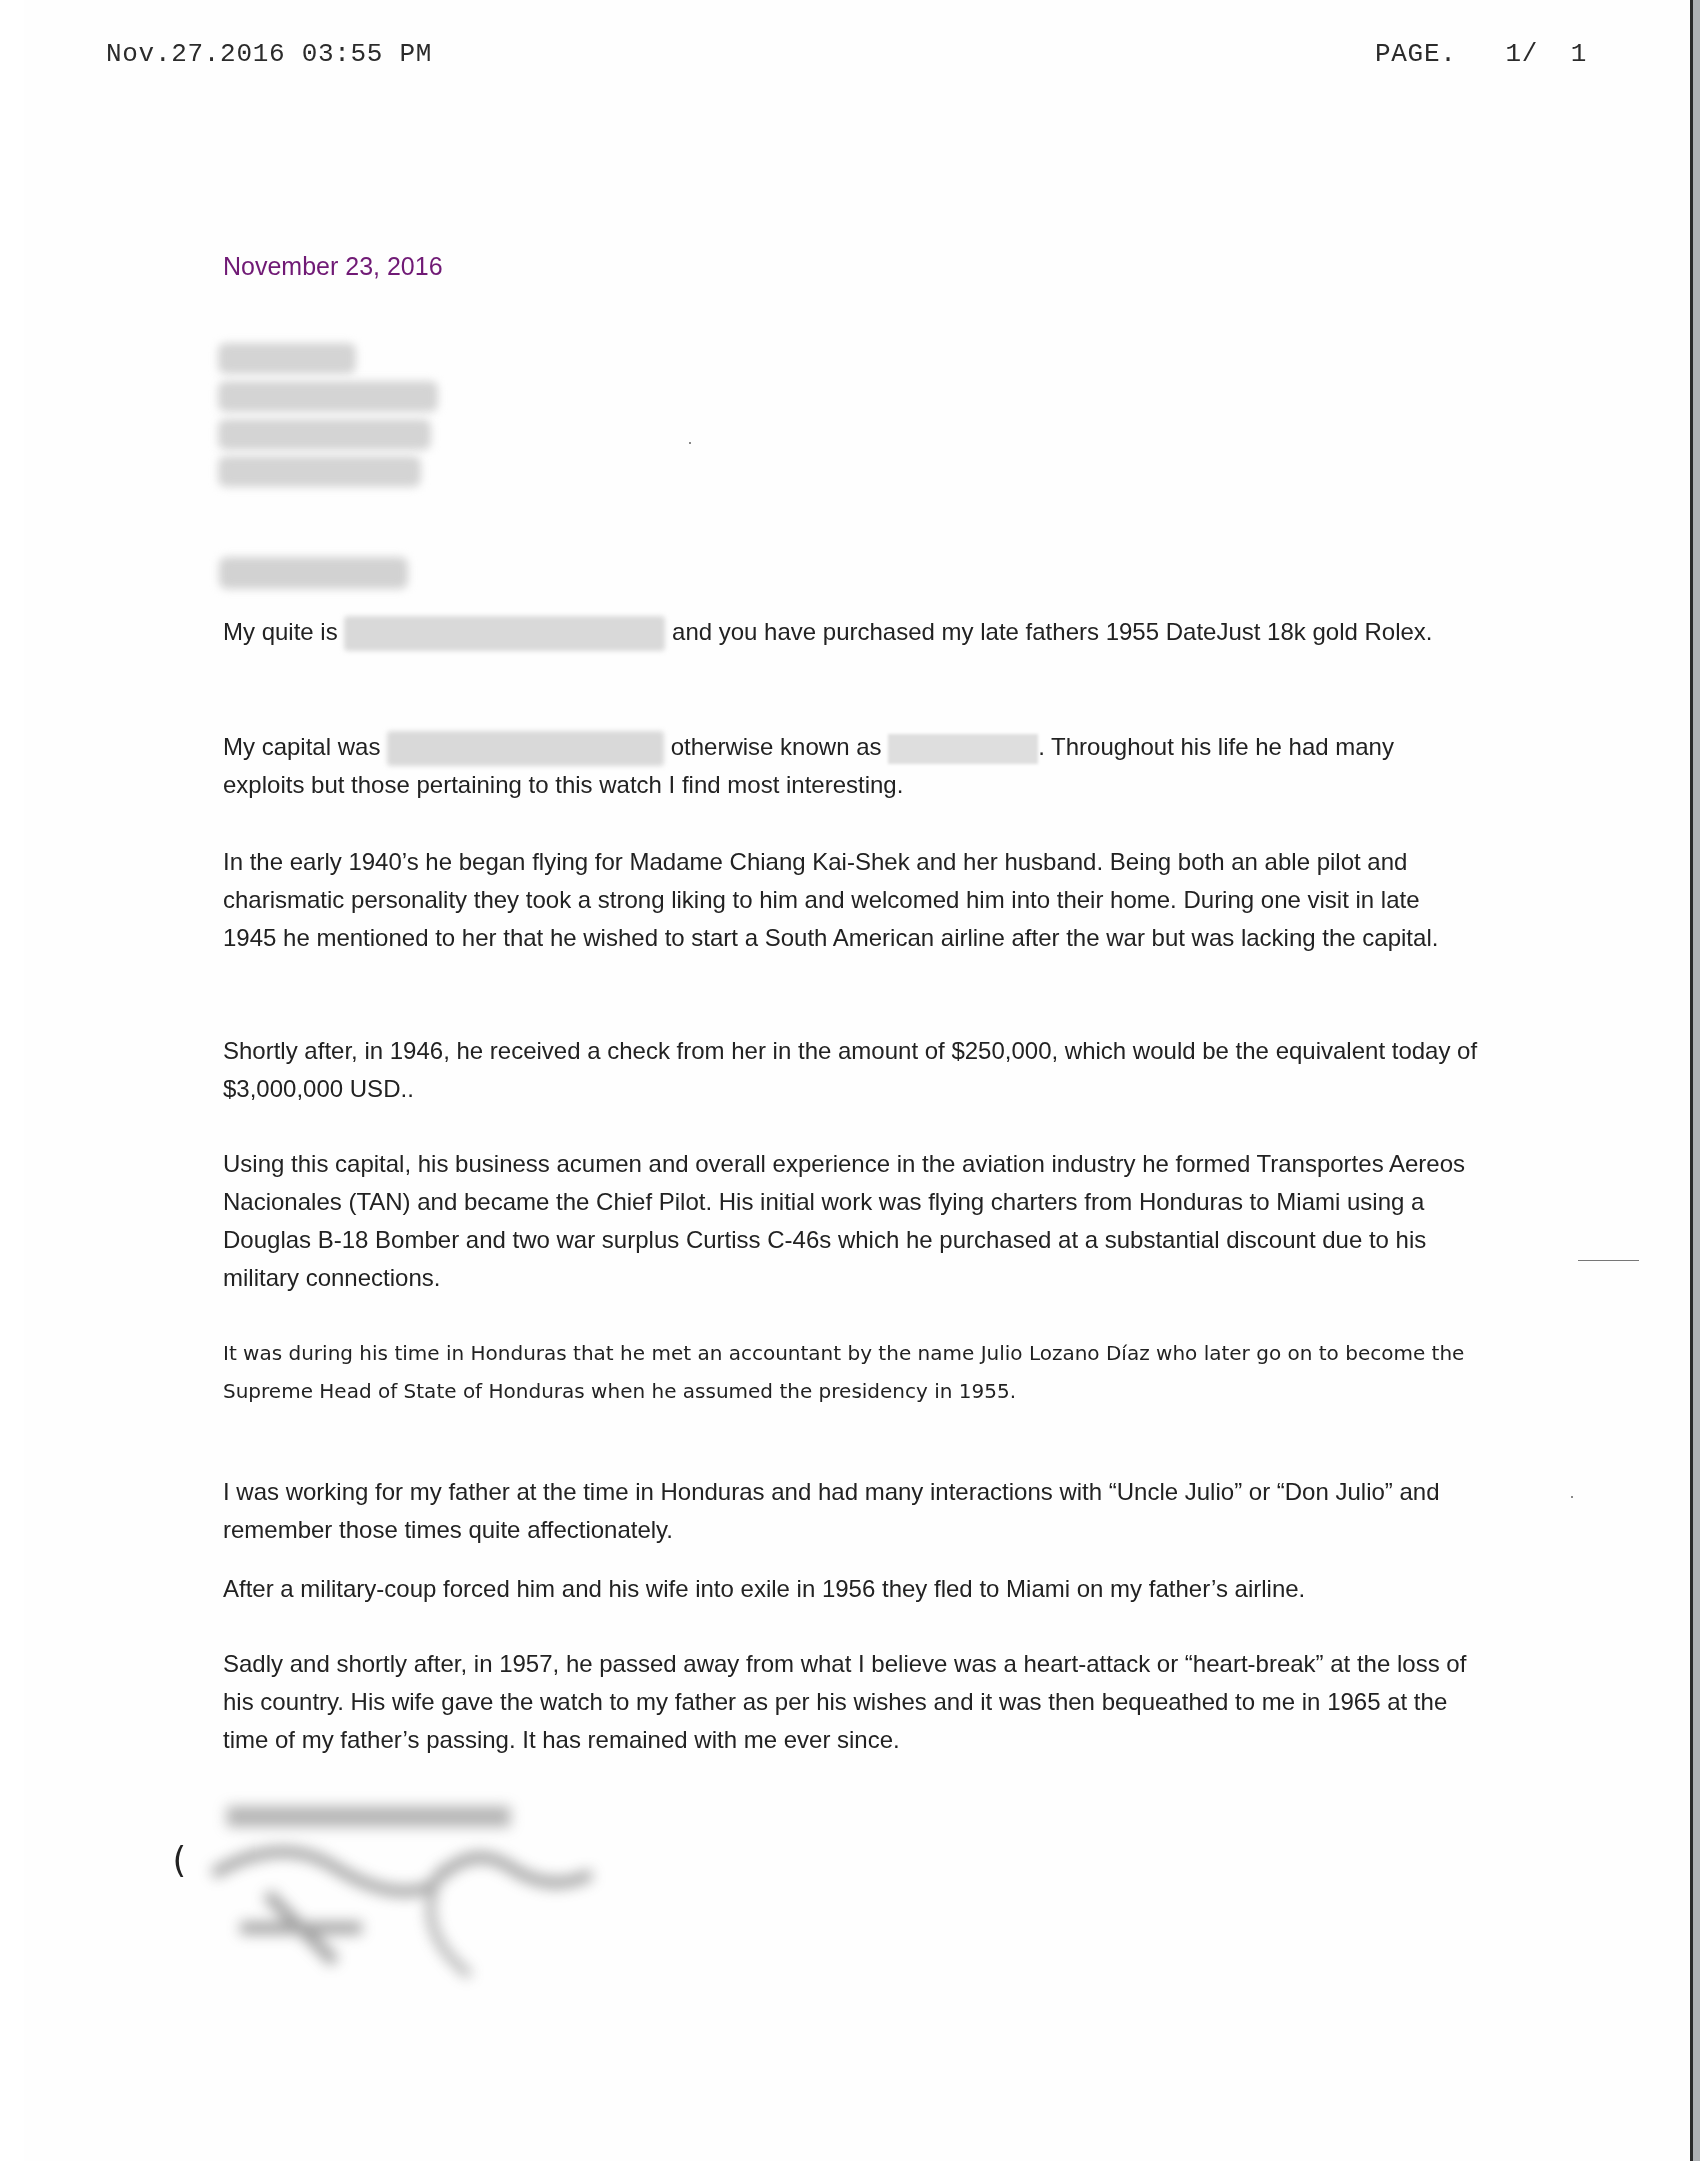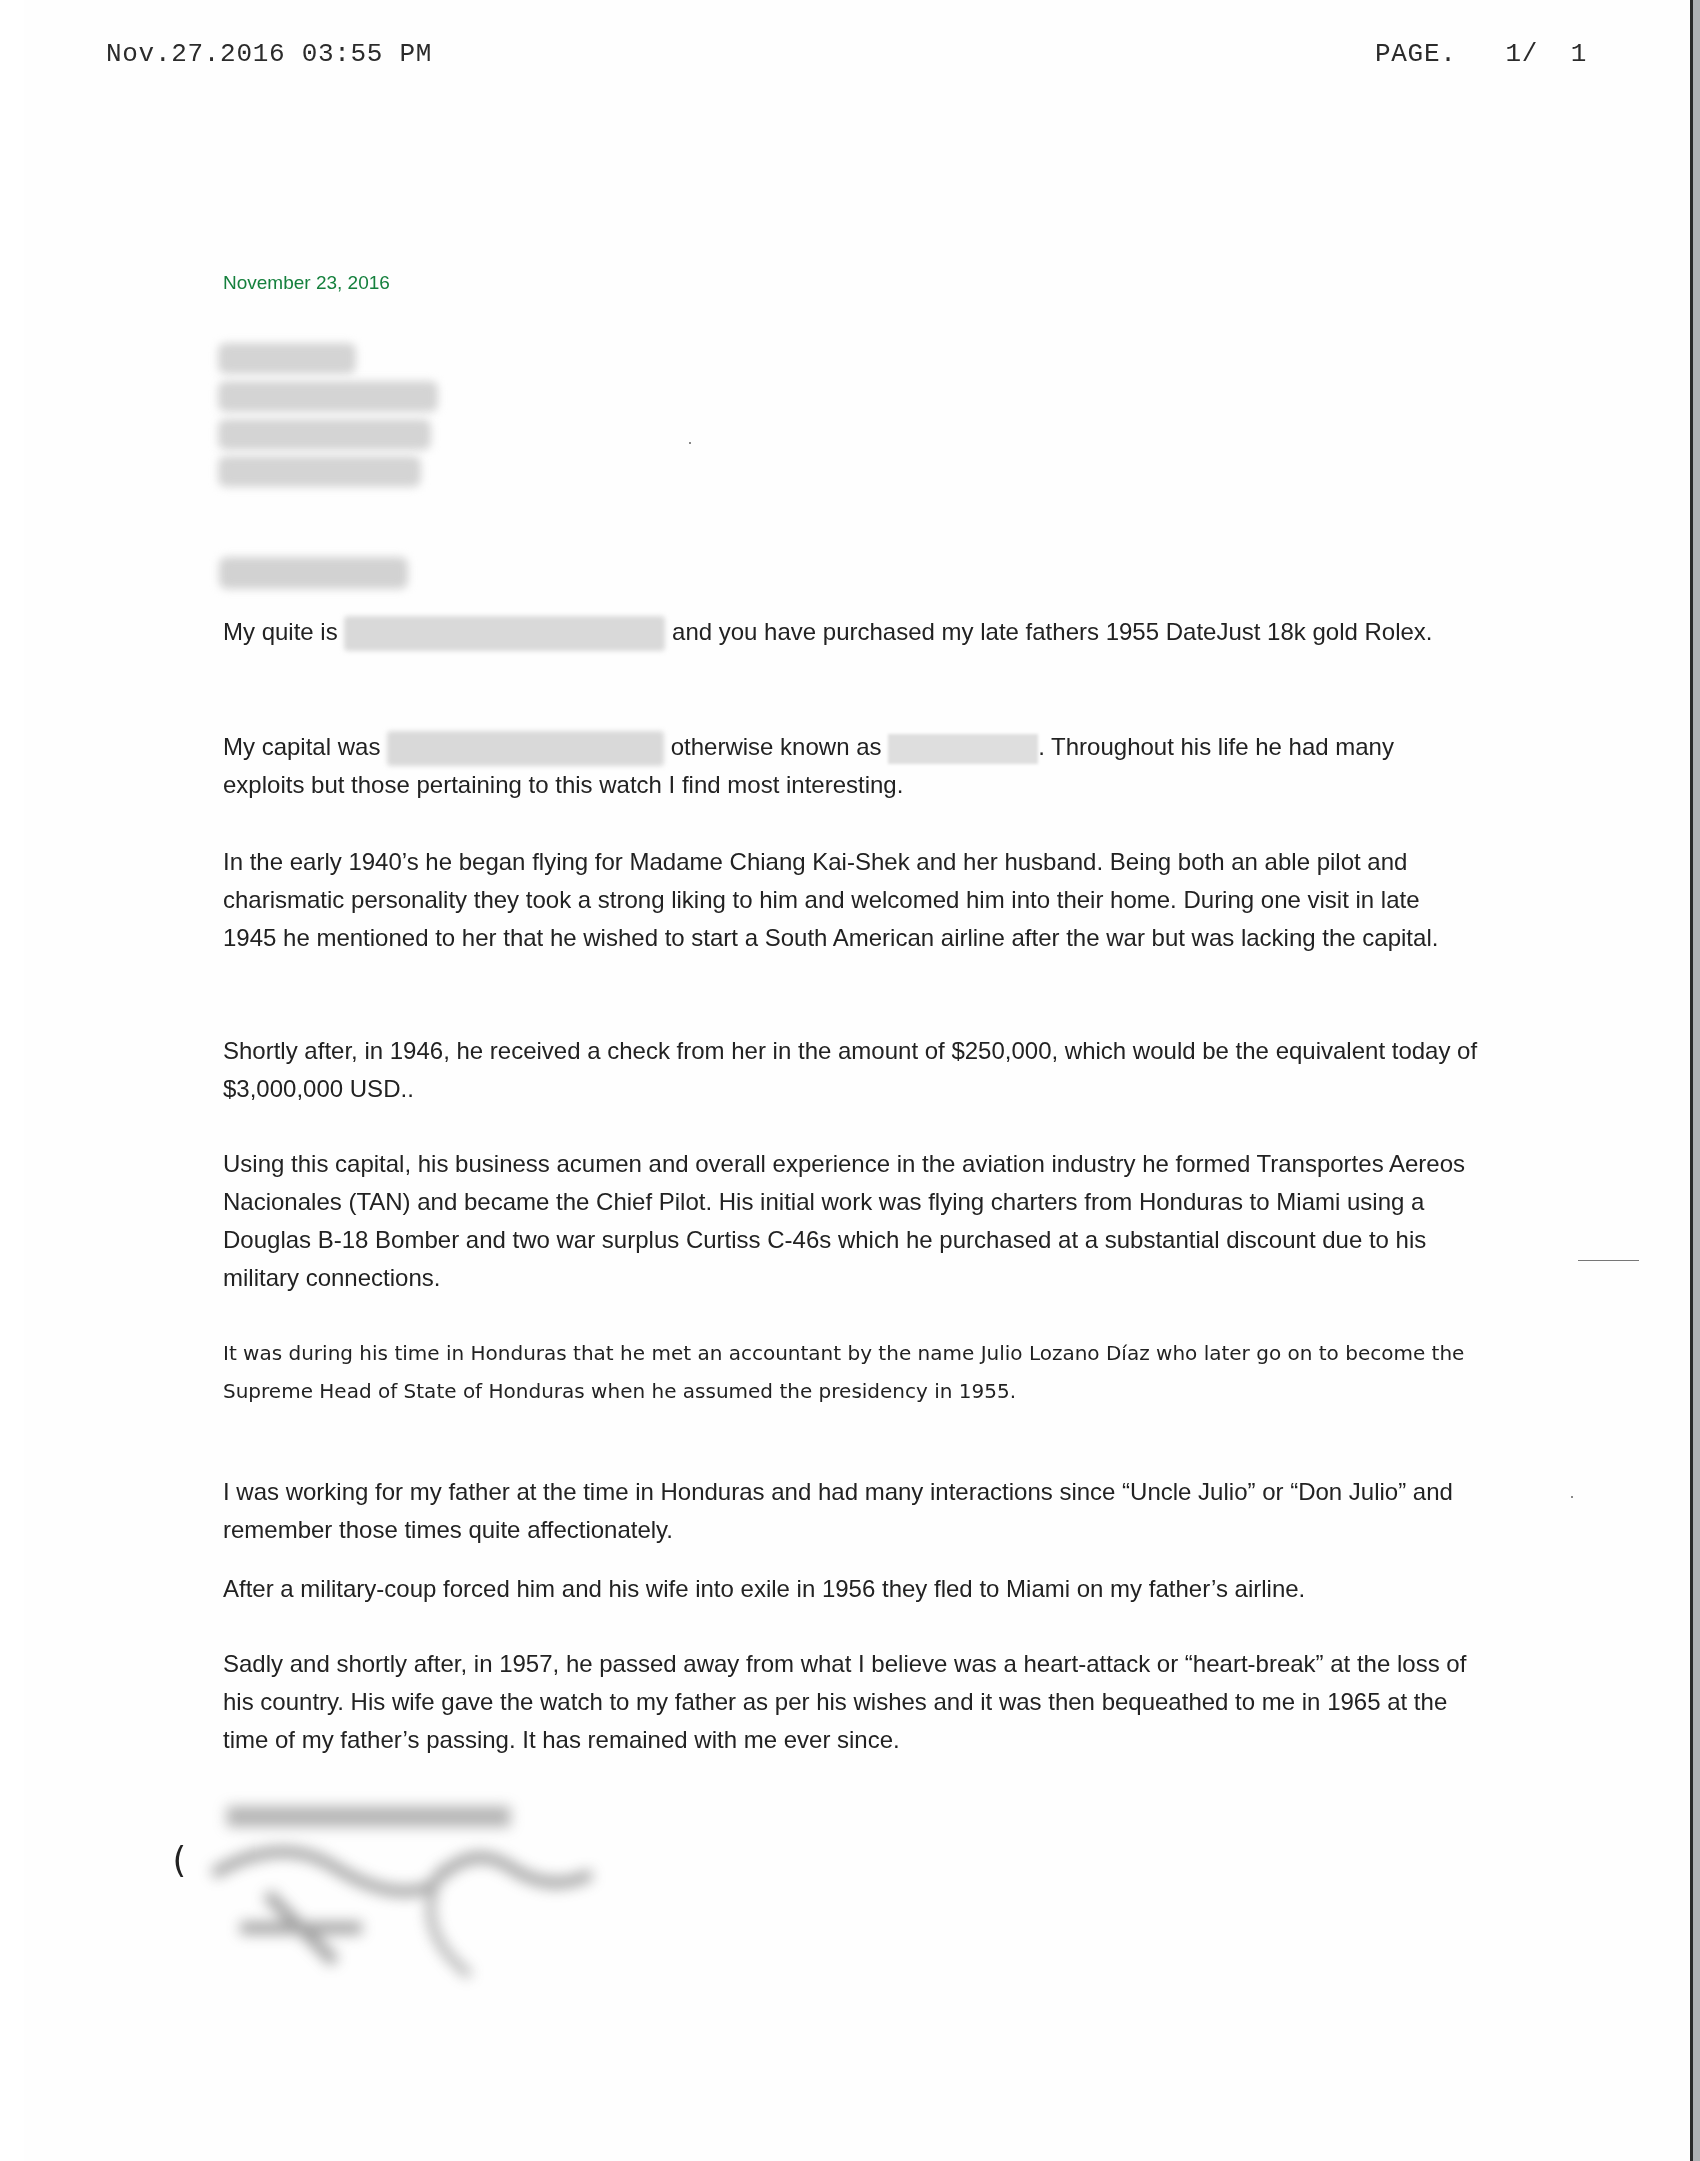--- a/index.html
+++ b/index.html
@@ -25,21 +25,21 @@
     font-family: "Liberation Mono", "DejaVu Sans Mono", monospace;
     font-size: 26px; color: #2b2b2b; letter-spacing: 0.7px;
   }
   .fax-header .left { position: absolute; left: 0; top: 0; }
   .fax-header .right { position: absolute; left: 1269px; top: 0; white-space: pre; }
   .letter {
     position: absolute; left: 199px; top: 0; width: 1250px;
     font-family: "Liberation Sans", "DejaVu Sans", sans-serif;
     font-size: 24px; color: #222; line-height: 38px;
   }
-  .date { position: absolute; top: 264px; left: 0; font-size: 19px; color: #15803d; }
+  .date { position: absolute; top: 247px; left: 0; font-size: 25px; color: #701a75; }
   .address { position: absolute; top: 343px; left: -5.4px; }
   .address div {
     height: 31px; margin-bottom: 6.8px; border-radius: 8px;
     background: #d4d4d4; filter: blur(4px);
   }
   .salutation {
     position: absolute; top: 557px; left: -4px; width: 189px; height: 32px;
     background: #d2d2d2; filter: blur(4px); border-radius: 8px;
   }
   .para { position: absolute; left: 0; width: 1256px; }
@@ -95,21 +95,21 @@
       <span>My capital was</span>
       <span class="redact" style="width:277px"></span>
       <span>otherwise known as</span>
       <span class="redact box" style="width:150px;height:30px"></span><span>. Throughout his life he had many exploits but those pertaining to this watch I find most interesting.</span>
     </div>
 
     <div class="para" style="top:843px;">In the early 1940’s he began flying for Madame Chiang Kai-Shek and her husband.  Being both an able pilot and charismatic personality they took a strong liking to him and welcomed him into their home. During one visit in late 1945 he mentioned to her that he wished to start a South American airline after the war but was lacking the capital.</div>
     <div class="para" style="top:1032px;">Shortly after, in 1946, he received a check from her in the amount of $250,000, which would be the equivalent today of $3,000,000 USD..</div>
     <div class="para" style="top:1145px;">Using this capital, his business acumen and overall experience in the aviation industry he formed Transportes Aereos Nacionales (TAN) and became the Chief Pilot.  His initial work was flying charters from Honduras to Miami using a Douglas B-18 Bomber and two war surplus Curtiss C-46s which he purchased at a substantial discount due to his military connections.</div>
     <div class="para serifish" style="top:1334px;">It was during his time in Honduras that he met an accountant by the name Julio Lozano Díaz who later go on to become the Supreme Head of State of Honduras when he assumed the presidency in 1955.</div>
-    <div class="para" style="top:1473px;">I was working for my father at the time in Honduras and had many interactions since “Uncle Julio” or “Don Julio” and remember those times quite affectionately.</div>
+    <div class="para" style="top:1473px;">I was working for my father at the time in Honduras and had many interactions with “Uncle Julio” or “Don Julio” and remember those times quite affectionately.</div>
     <div class="para italic" style="top:1570px;">After a military-coup forced him and his wife into exile in 1956 they fled to Miami on my father’s airline.</div>
     <div class="para" style="top:1645px;">Sadly and shortly after, in 1957, he passed away from what I believe was a heart-attack or “heart-break” at the loss of his country.  His wife gave the watch to my father as per his wishes and it was then bequeathed to me in 1965 at the time of my father’s passing.  It has remained with me ever since.</div>
   </div>
 
   <div class="signature">
     <div class="sig-blur">
       <svg width="473" height="189" viewBox="0 0 700 280">
         <rect x="60" y="20" width="420" height="30" fill="#777"></rect>
         <path d="M40 120 Q140 60 220 110 T360 140 Q420 70 480 110 Q540 150 600 120" stroke="#555" stroke-width="16" fill="none"></path>
         <path d="M80 200 L260 200 M120 150 L220 250" stroke="#555" stroke-width="18" fill="none"></path>

